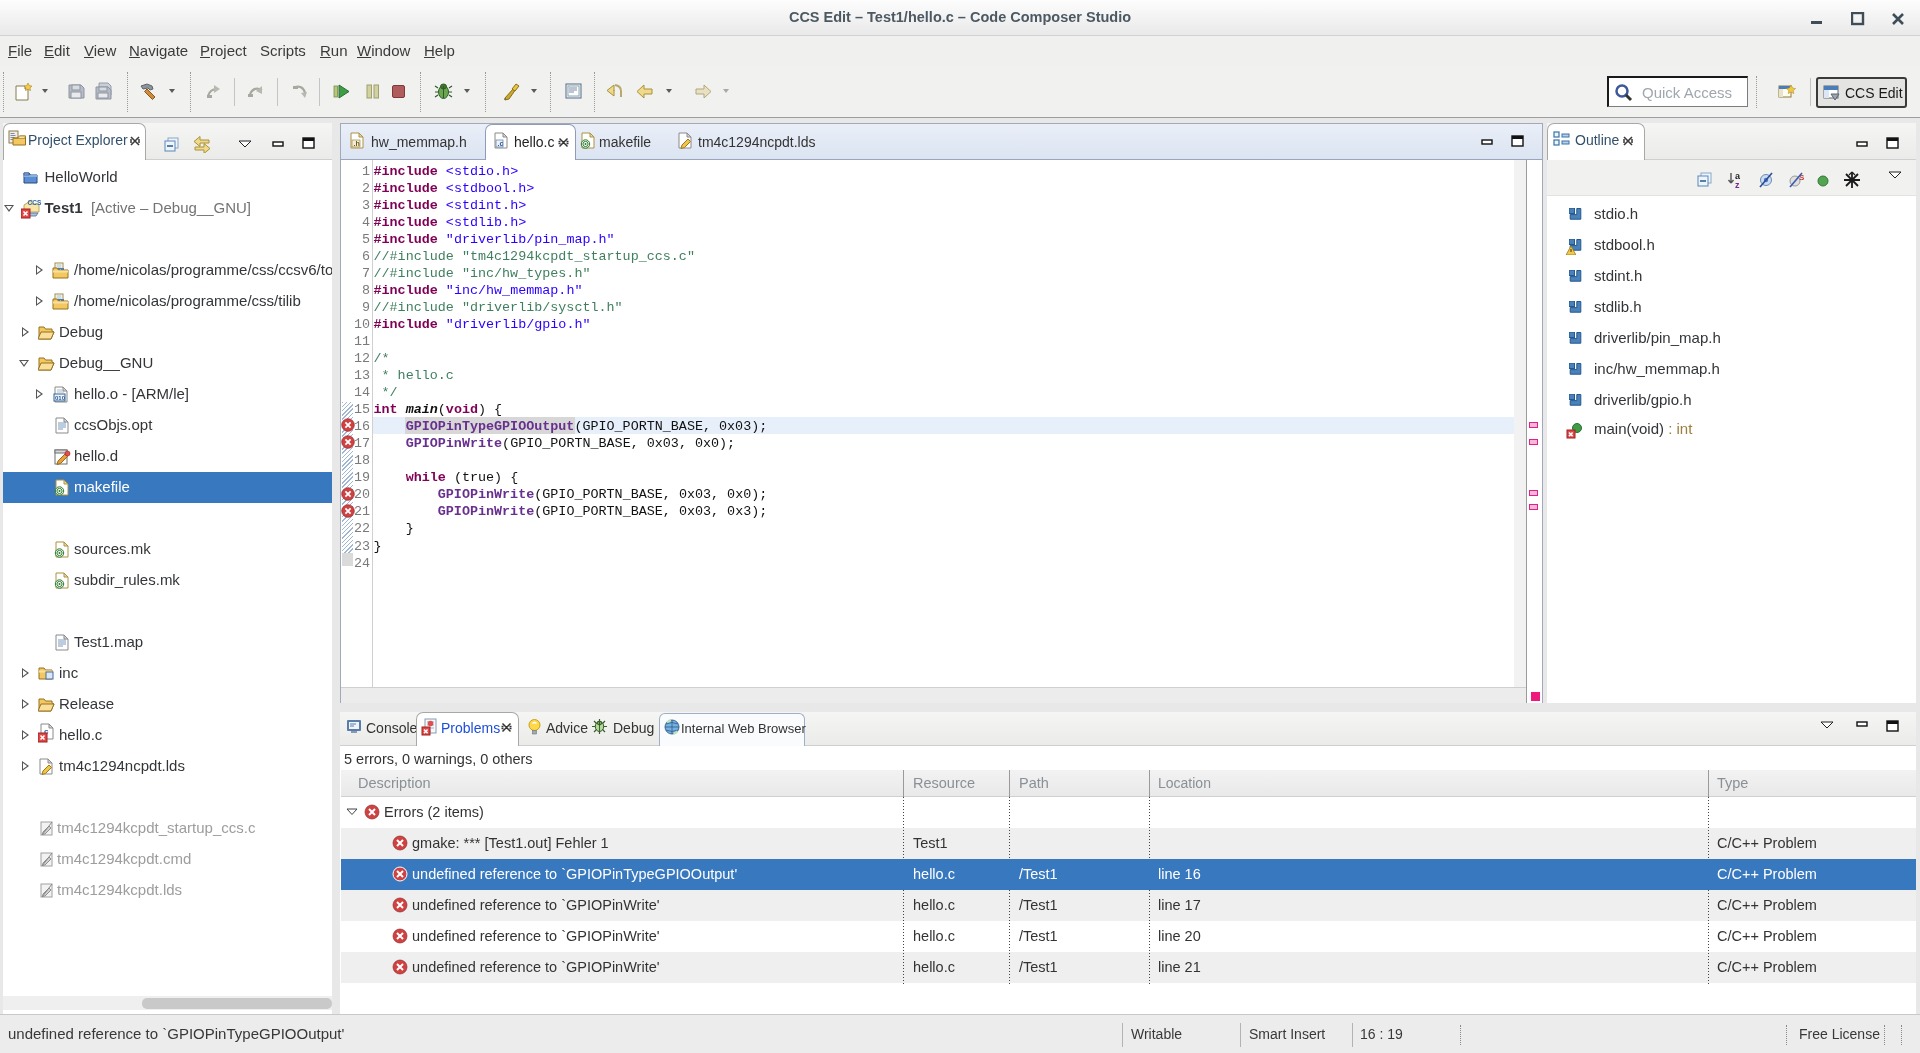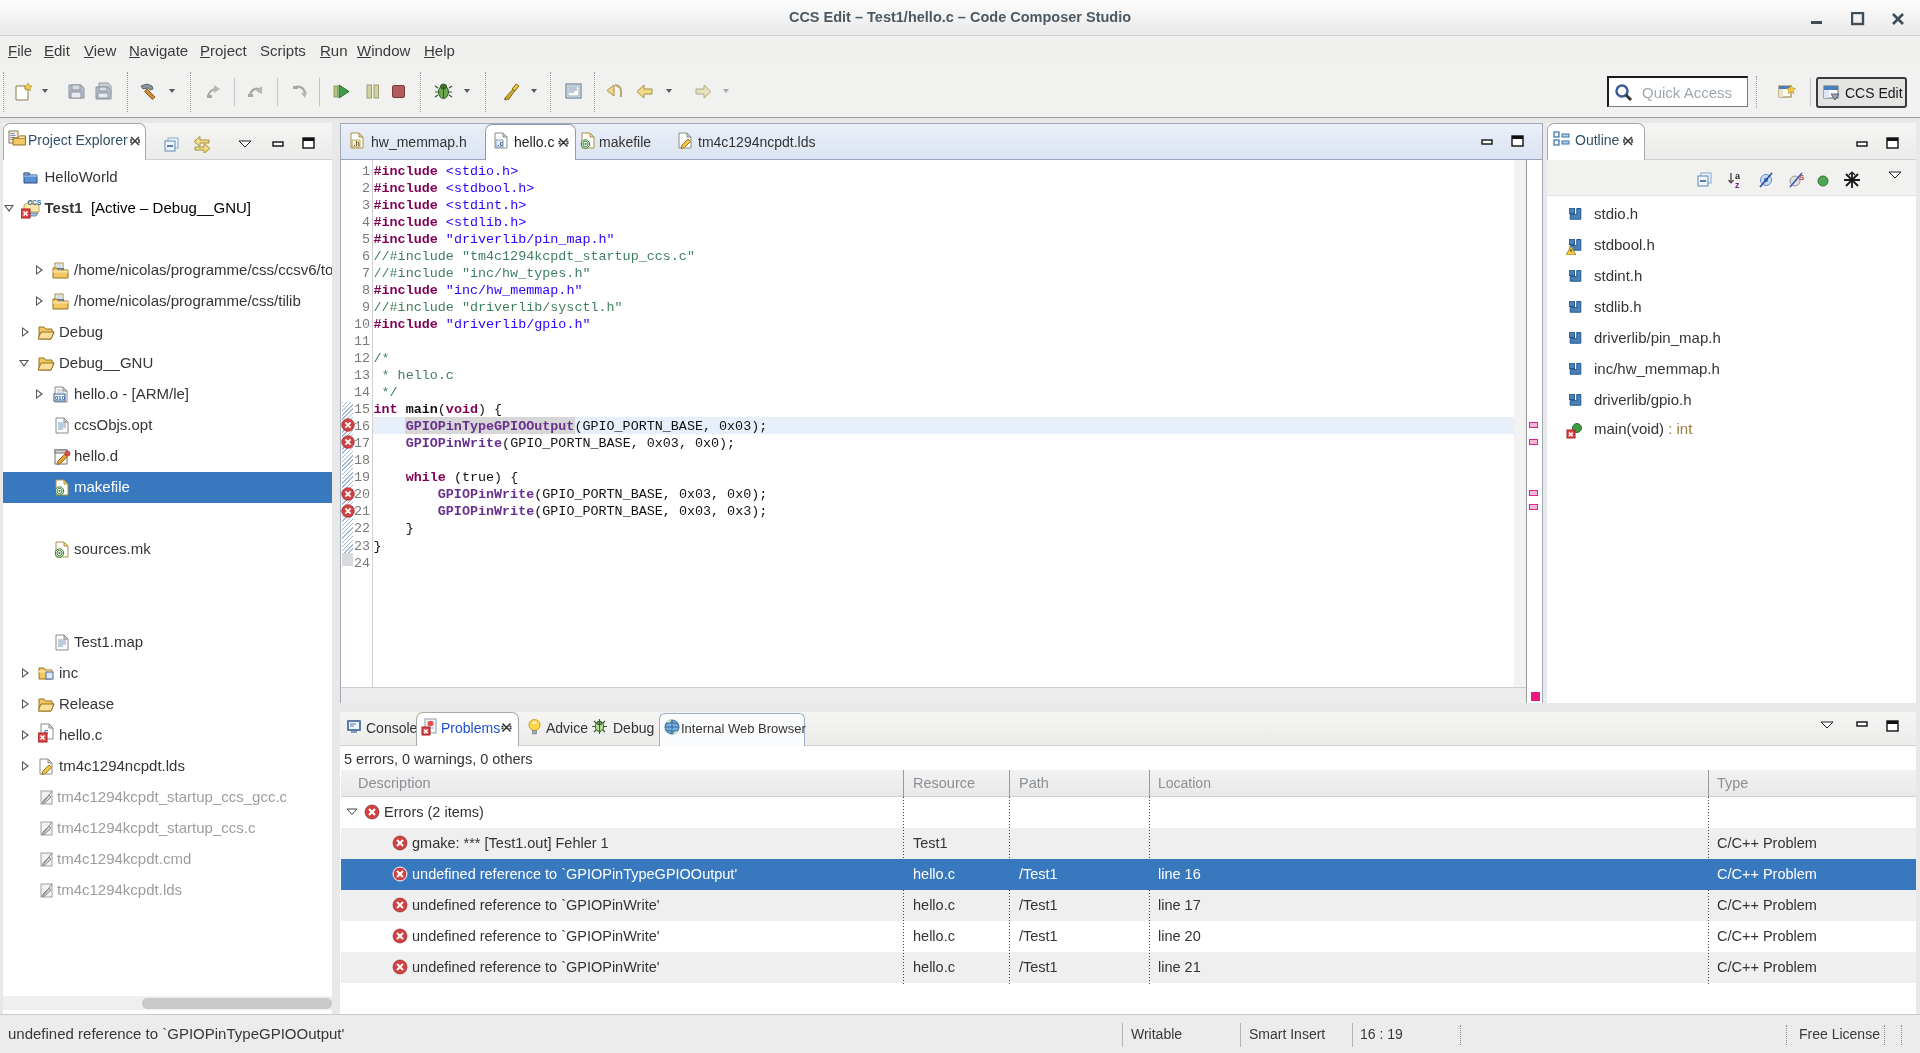--- a/index.html
+++ b/index.html
@@ -49,21 +49,21 @@
 .arrow-e:after { content:""; position:absolute; left:-3.5px; top:-6.2px; width:0; height:0;
   border-left:3.5px solid transparent; border-right:3.5px solid transparent; border-top:4.5px solid #fff; }
 
 #code, #linenos { position:absolute; font-family:"Liberation Mono",monospace;
   font-size:13.4px; line-height:17.05px; white-space:pre; color:#111; }
 #linenos { text-align:right; color:#7a7a7a; }
 .kw { color:#7f0055; font-weight:bold; }
 .str { color:#2a00ff; }
 .com { color:#3f7f5f; }
 .fn { color:#68308e; font-weight:bold; }
-.bld { font-weight:bold; }
+.bld { font-weight:bold;font-style:italic; }
 
 .prow { position:absolute; left:341px; width:1575px; height:31px; }
 .ptext { position:absolute; top:7px; font-size:14.5px; color:#333; }
 .pdot { position:absolute; top:797px; width:1px; height:187px;
   background-image:linear-gradient(#444 1px, transparent 1px); background-size:1px 3px; }
 
 #statusbar { position:absolute; left:0; top:1014px; width:1920px; height:39px;
   background:#ececec; border-top:1px solid #c9c9c9; }
 .sbtext { position:absolute; top:11px; font-size:14px; color:#383838; }
 .sbsep { position:absolute; top:8px; height:24px; width:0; border-left:1px solid #b3b3b3; }
@@ -270,21 +270,21 @@
   </div>
   <div class="trow" style="top:33px">
     <div class="arrow-e" style="left:1px"></div>
     <svg class="ticon" style="left:18px;top:4px" width="23" height="22">
       <path d="M3 8 l8-5 v4 h7 v8 h-15z" fill="#f8e6a8" stroke="#b09040" stroke-width=".8"></path>
       <text x="6.5" y="8" font-family="Liberation Sans" font-size="6.5" font-weight="bold" fill="#2a6ab0">CCS</text>
       <path d="M4 16 h13 l-2 3 h-11z" fill="#a8c4e0" stroke="#4a6a9a" stroke-width=".8"></path>
       <rect x="0" y="12" width="9" height="9" fill="#e04848" stroke="#a02020"></rect>
       <path d="M2.5 14.5 l4 4 m0 -4 l-4 4" stroke="#fff" stroke-width="1.6"></path>
     </svg>
-    <div class="tlabel" style="left:41.5px"><b>Test1</b>&nbsp; <span style="color:#000000">[Active – Debug__GNU]</span></div>
+    <div class="tlabel" style="left:41.5px"><b>Test1</b>&nbsp; <span style="color:#737373">[Active – Debug__GNU]</span></div>
   </div>
   <div class="trow" style="top:95px">
     <div class="arrow-c" style="left:33px"></div>
     <svg class="ticon" style="left:49px" width="19" height="17">
       <rect x="3" y="1" width="8" height="10" fill="#fff" stroke="#a08a48"></rect>
       <path d="M4.5 3 h5 M4.5 5 h5 M4.5 7 h3" stroke="#8aa" stroke-width=".8"></path>
       <rect x="6" y="6" width="6" height="6" fill="#4a7cc0"></rect>
       <text x="7.5" y="11.5" font-family="Liberation Sans" font-size="6.5" font-weight="bold" fill="#fff">h</text>
       <path d="M1 6 h4 l1.5 2 h9.5 v8 h-15z" fill="#f3c860" stroke="#96701e"></path>
       <path d="M1 8.5 h15 v2 h-15z" fill="#f9e0a0"></path>
@@ -360,20 +360,30 @@
   <div class="trow" style="top:374px">
     <svg class="ticon" style="left:51px" width="16" height="17">
       <path d="M2 1 h8 l4 4 v11 h-12z" fill="#fff" stroke="#b09040"></path>
       <path d="M10 1 l4 4 h-4z" fill="#e8d8a8" stroke="#b09040"></path>
       <circle cx="5.5" cy="12" r="4.2" fill="#fff" stroke="#2a7a2a"></circle>
       <circle cx="5.5" cy="12" r="2.6" fill="none" stroke="#2a7a2a"></circle>
       <circle cx="5.5" cy="12" r="1" fill="#2a7a2a"></circle>
     </svg>
     <div class="tlabel" style="left:71px">sources.mk</div>
   </div>
+  <div class="trow" style="top:405px">
+    <svg class="ticon" style="left:51px" width="16" height="17">
+      <path d="M2 1 h8 l4 4 v11 h-12z" fill="#fff" stroke="#b09040"></path>
+      <path d="M10 1 l4 4 h-4z" fill="#e8d8a8" stroke="#b09040"></path>
+      <circle cx="5.5" cy="12" r="4.2" fill="#fff" stroke="#2a7a2a"></circle>
+      <circle cx="5.5" cy="12" r="2.6" fill="none" stroke="#2a7a2a"></circle>
+      <circle cx="5.5" cy="12" r="1" fill="#2a7a2a"></circle>
+    </svg>
+    <div class="tlabel" style="left:71px">subdir_rules.mk</div>
+  </div>
   <div class="trow" style="top:467px">
     <svg class="ticon" style="left:51px" width="16" height="17">
       <path d="M2 1 h8 l4 4 v11 h-12z" fill="#fff" stroke="#8a8a8a"></path>
       <path d="M10 1 l4 4 h-4z" fill="#d8d8d8" stroke="#8a8a8a"></path>
       <path d="M4 6 h8 M4 8 h8 M4 10 h8 M4 12 h5" stroke="#7a9ac0" stroke-width="1"></path>
     </svg>
     <div class="tlabel" style="left:71px">Test1.map</div>
   </div>
   <div class="trow" style="top:498px">
     <div class="arrow-c" style="left:19px"></div>
@@ -404,28 +414,20 @@
     <div class="tlabel" style="left:56px">hello.c</div>
   </div>
   <div class="trow" style="top:591px">
     <div class="arrow-c" style="left:19px"></div>
     <svg class="ticon" style="left:35px" width="18" height="17">
       <path d="M2 1 h8 l4 4 v11 h-12z" fill="#fff" stroke="#8a8a8a"></path>
       <path d="M10 1 l4 4 h-4z" fill="#d8d8d8" stroke="#8a8a8a"></path>
       <path d="M5 13 l6-6 2.5 2.5 -6 6 -3.5 1z" fill="#f2c44a" stroke="#9a7a1a"></path>
     </svg>
     <div class="tlabel" style="left:56px">tm4c1294ncpdt.lds</div>
-  </div>
-  <div class="trow gray" style="top:622px">
-    <svg class="ticon" style="left:36px" width="18" height="17">
-      <rect x="2" y="2" width="11" height="13" fill="#f2f2f2" stroke="#a0a0a0"></rect>
-      <path d="M4 12 l6-6 2 2 -6 6 -2.5.5z" fill="#d0d0d0" stroke="#909090"></path>
-      <path d="M13 2 L3 15" stroke="#888" stroke-width="1"></path>
-    </svg>
-    <div class="tlabel" style="left:54px">tm4c1294kcpdt_startup_ccs_gcc.c</div>
   </div>
   <div class="trow gray" style="top:653px">
     <svg class="ticon" style="left:36px" width="18" height="17">
       <rect x="2" y="2" width="11" height="13" fill="#f2f2f2" stroke="#a0a0a0"></rect>
       <path d="M4 12 l6-6 2 2 -6 6 -2.5.5z" fill="#d0d0d0" stroke="#909090"></path>
       <path d="M13 2 L3 15" stroke="#888" stroke-width="1"></path>
     </svg>
     <div class="tlabel" style="left:54px">tm4c1294kcpdt_startup_ccs.c</div>
   </div>
   <div class="trow gray" style="top:684px">

